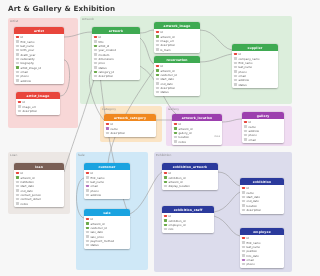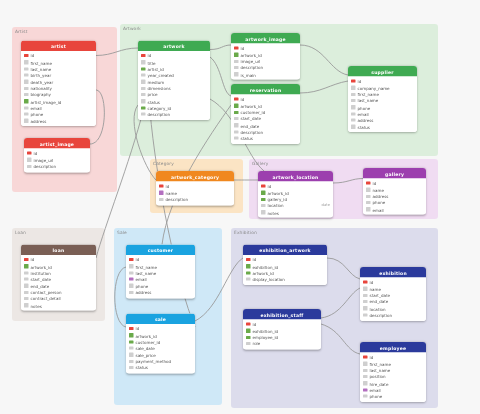--- a/index.html
+++ b/index.html
@@ -56,20 +56,21 @@
   .k-uk { background:#b36fc0; }
   .k-none { background:#cfcfcf; }
   .rname { flex:none; }
   .rtype { margin-left:auto; color:#9b9b9b; padding-left:4px; font-size:2.5px; }
 </style>
 </head>
 <body style="background: rgb(247, 247, 247);">
 
 <div id="canvas">
 
+  <div class="title">Art &amp; Gallery &amp; Exhibition</div>
 
   <svg id="edges" viewBox="0 0 300 276">
       <path d="M 64,37 C 76,37 80,32 92,32" fill="none" stroke="#9a9a9a" stroke-width="0.6"></path>
       <path d="M 64,60 C 72,60 72,96 60,96" fill="none" stroke="#9a9a9a" stroke-width="0.6"></path>
       <path d="M 140,33 C 148,33 148,30 154,30" fill="none" stroke="#9a9a9a" stroke-width="0.6"></path>
       <path d="M 140,38 C 148,44 148,62 154,64" fill="none" stroke="#9a9a9a" stroke-width="0.6"></path>
       <path d="M 200,30 C 216,30 220,48 232,50" fill="none" stroke="#9a9a9a" stroke-width="0.6"></path>
       <path d="M 200,62 C 214,62 220,56 232,54" fill="none" stroke="#9a9a9a" stroke-width="0.6"></path>
       <path d="M 92,70 C 84,80 96,112 104,120" fill="none" stroke="#9a9a9a" stroke-width="0.6"></path>
       <path d="M 156,120 C 164,120 166,120 172,120" fill="none" stroke="#9a9a9a" stroke-width="0.6"></path>

